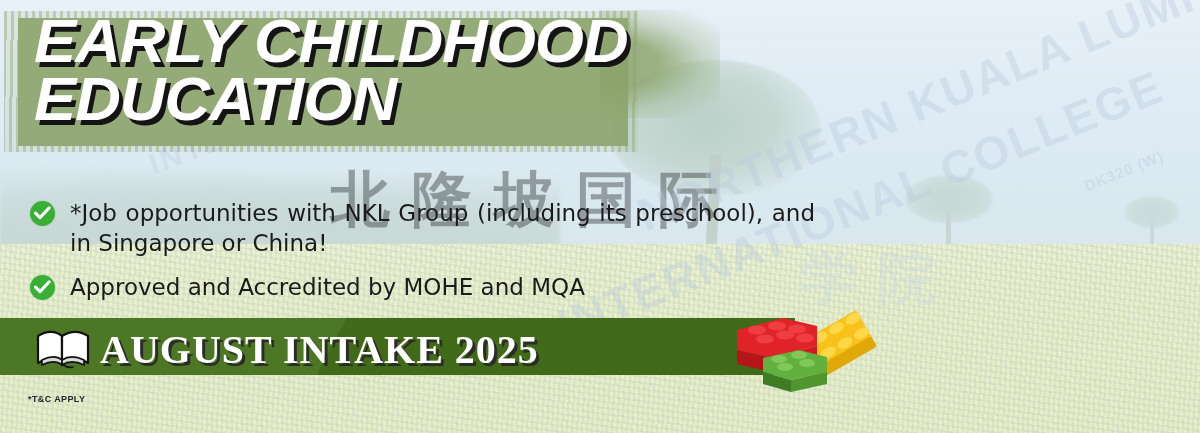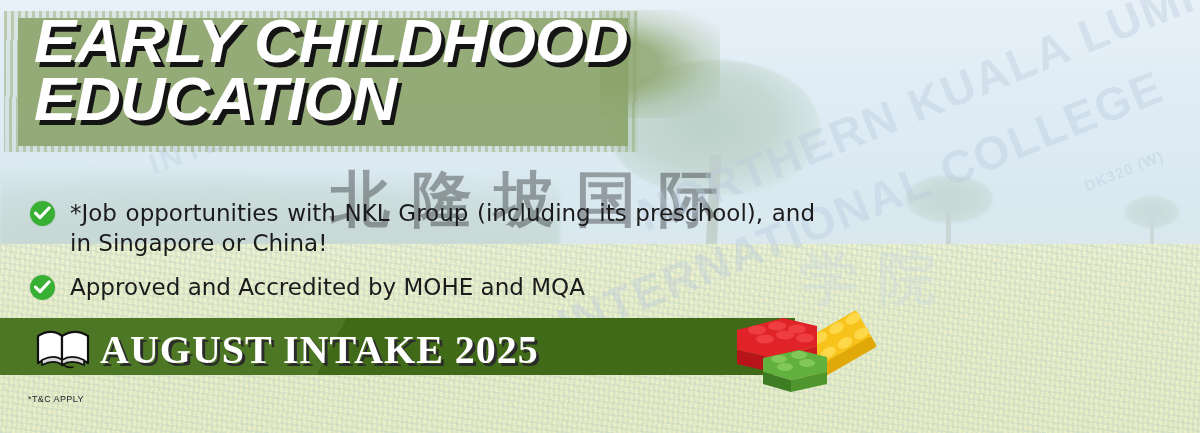--- a/index.html
+++ b/index.html
@@ -189,21 +189,21 @@
     text-align:right;
   }
 
   
   .legos{position:absolute;left:725px;top:302px;width:160px;height:90px;z-index:8;}
 
   
   .tnc{
     position:absolute;left:28px;top:394px;z-index:7;
     font-family:"Liberation Sans",sans-serif;
-    font-weight:400;font-size:9px;letter-spacing:.4px;color:#20262b;
+    font-weight:700;font-size:9px;letter-spacing:.4px;color:#20262b;
   }
 </style>
 </head>
 <body>
 
 <div class="banner">
 
   <div class="bg-sky"></div>
   <div class="bg-haze"></div>
   <div class="treeline"></div>

